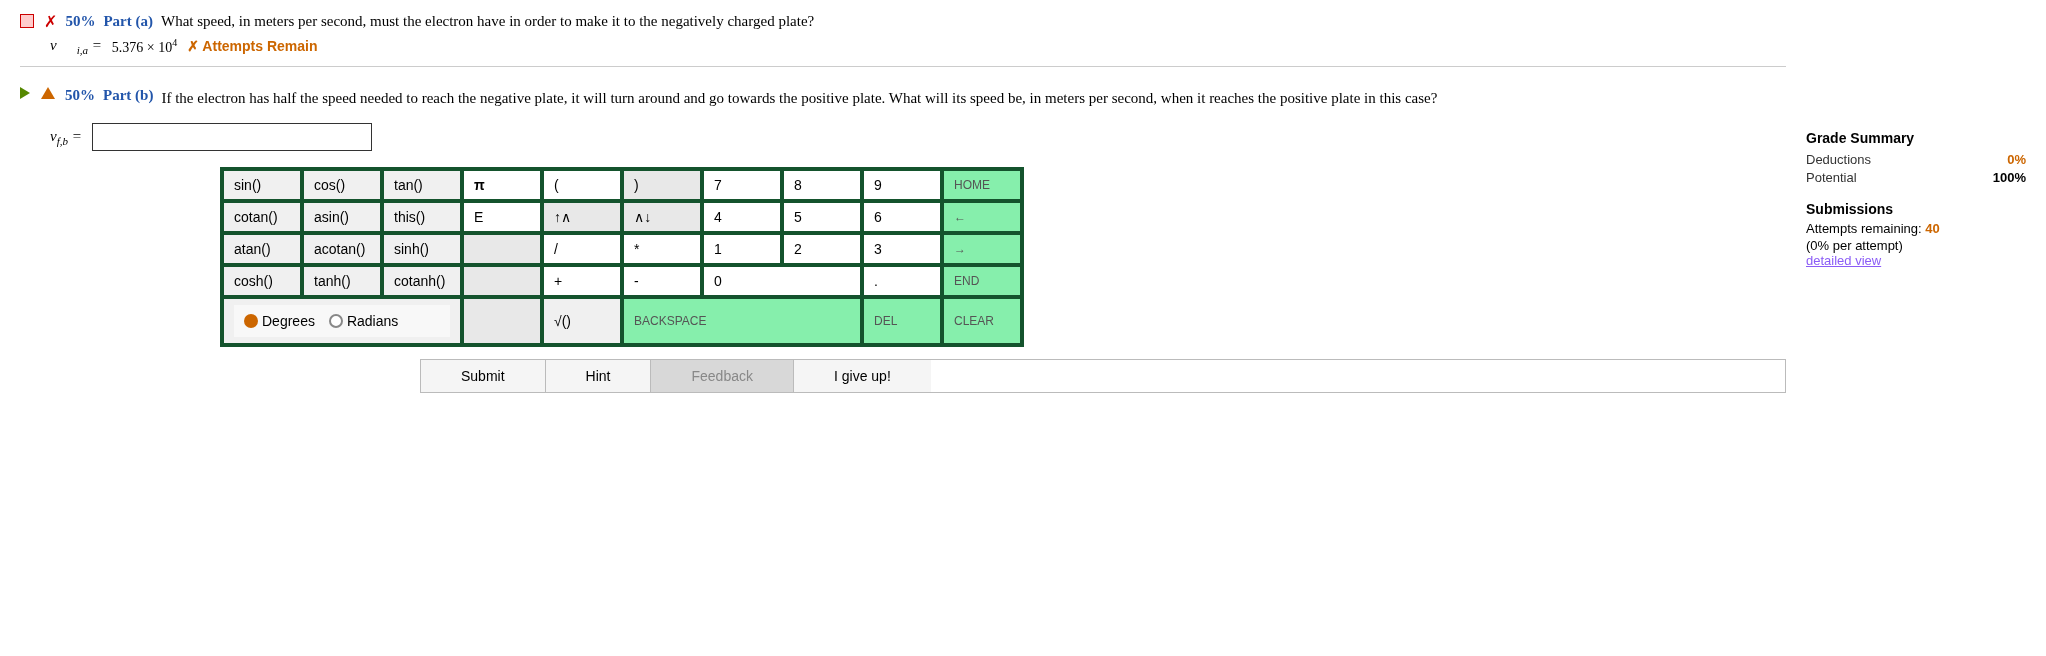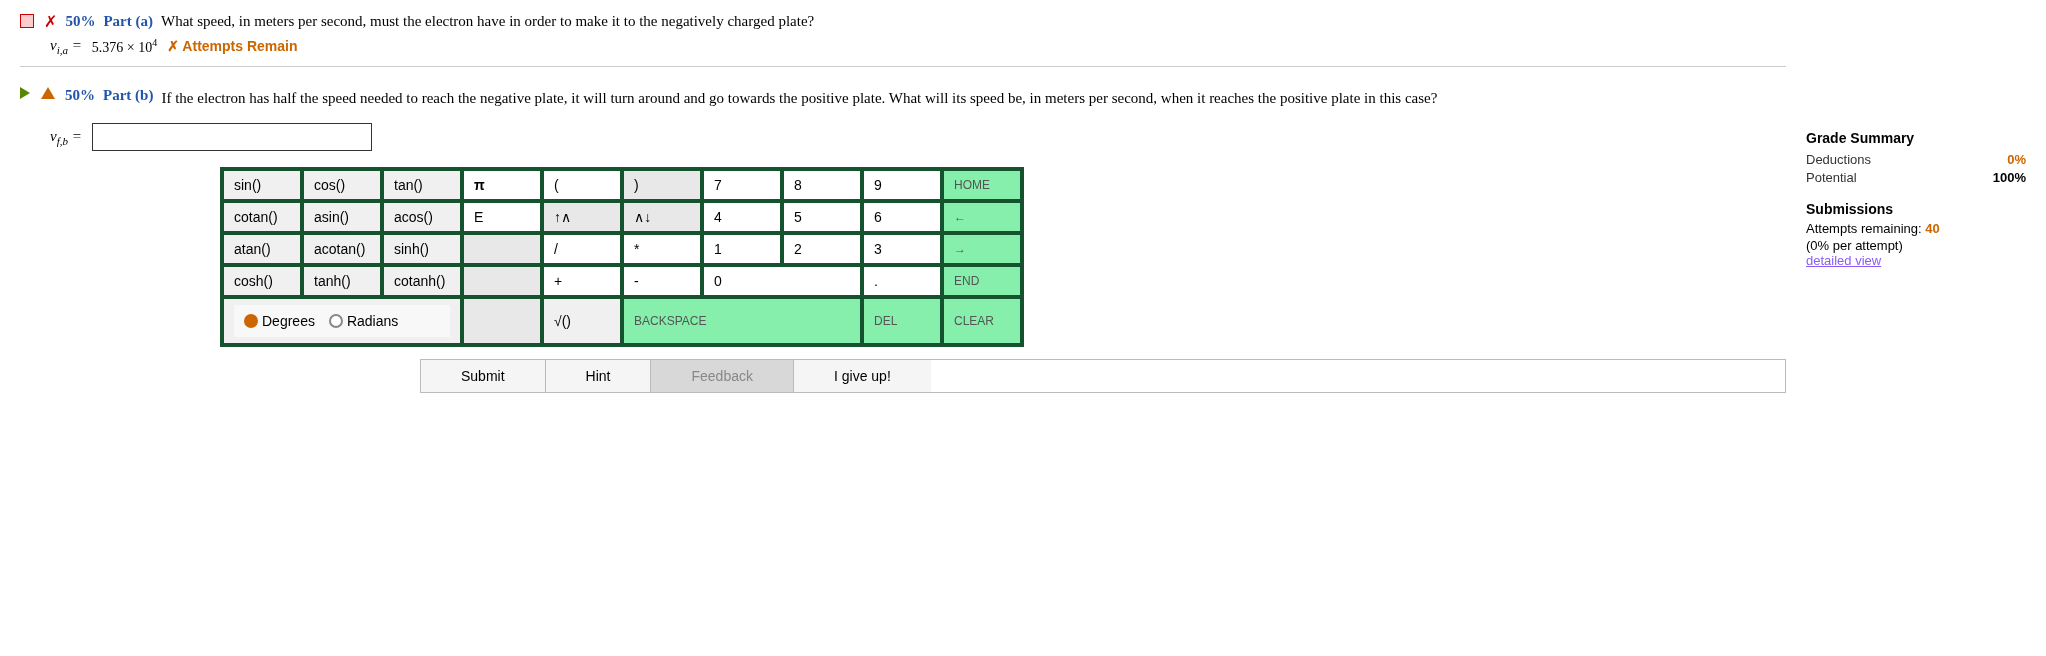--- a/index.html
+++ b/index.html
@@ -314,21 +314,21 @@
     <div class="part-a">
       <div class="part-a-row">
         <span class="checkbox-icon"></span>
         <span class="icon-red-x">✗</span>
         <span class="percent-label">50%</span>
         <span class="part-label">Part (a)</span>
         <span class="question-text">What speed, in meters per second, must the electron have in order to make it to the negatively charged plate?</span>
       </div>
       <div class="part-a-answer">
         <span class="answer-label">
-          <span style="font-style:italic;">v</span><span style="font-size:11px; vertical-align:sub; font-style:italic;">i,a</span> =
+          <span style="font-style:italic;">v</span><span style="font-size:11px; vertical-align:sub; font-style:italic;margin-left:20px;">i,a</span> =
         </span>
         <span class="answer-value">
           5.376 × 10<sup>4</sup>
         </span>
         <span class="attempts-remain">✗ Attempts Remain</span>
       </div>
     </div>
 
     <div class="part-b">
       <div class="part-b-row">
@@ -359,21 +359,21 @@
               <td class="empty-key">)</td>
               <td class="num-key">7</td>
               <td class="num-key">8</td>
               <td class="num-key">9</td>
               <td class="special-key">HOME</td>
             </tr>
 
             <tr>
               <td class="func-key">cotan()</td>
               <td class="func-key">asin()</td>
-              <td class="func-key">acos()</td>
+              <td class="func-key">this()</td>
               <td class="operator-key">E</td>
               <td class="empty-key">↑∧</td>
               <td class="empty-key">∧↓</td>
               <td class="num-key">4</td>
               <td class="num-key">5</td>
               <td class="num-key">6</td>
               <td class="special-key">←</td>
             </tr>
 
             <tr>

